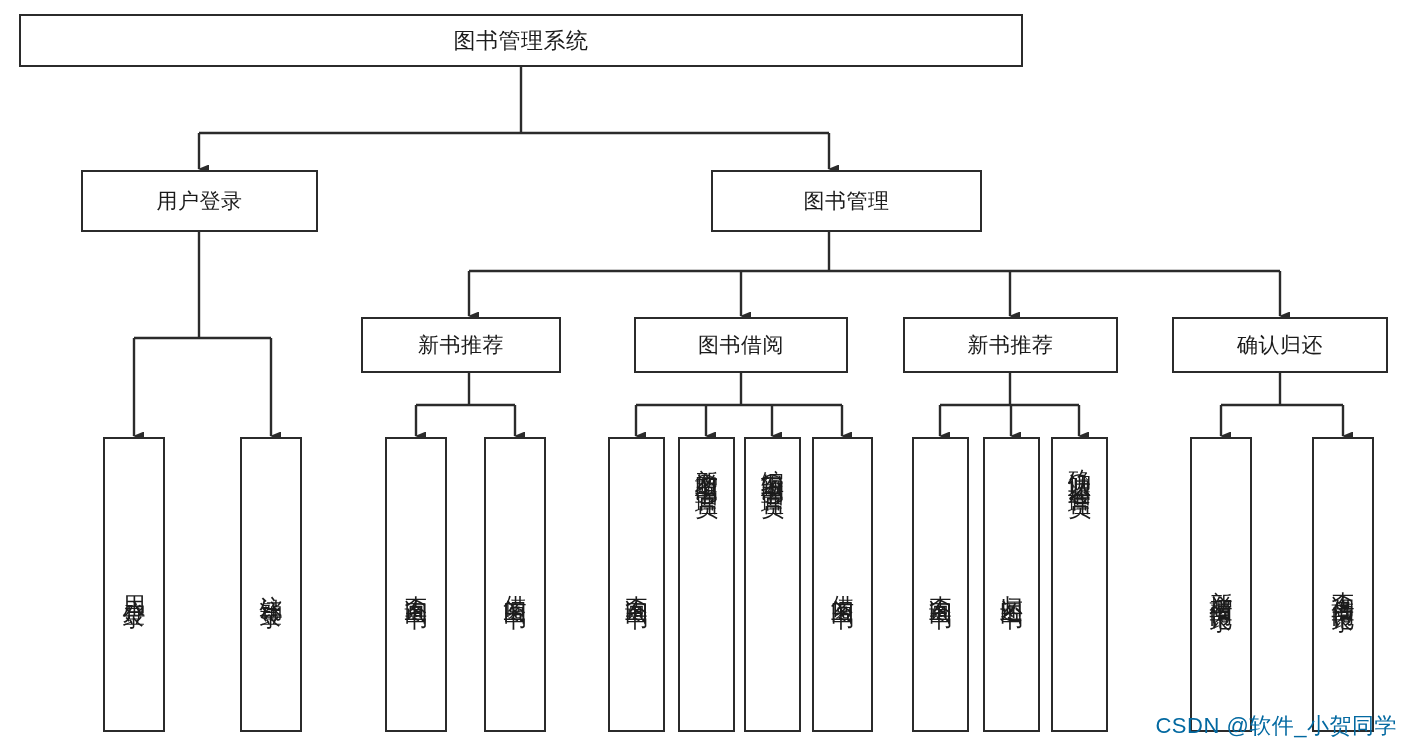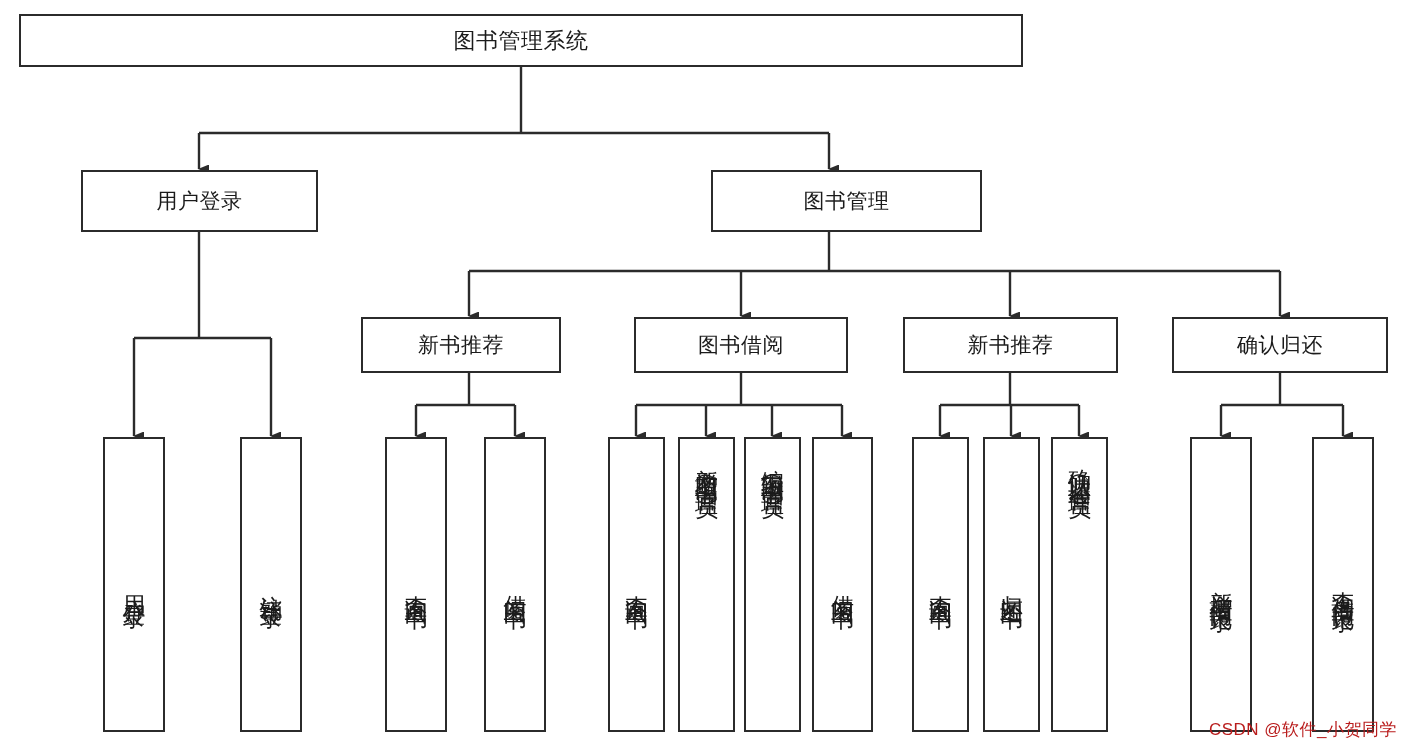--- a/index.html
+++ b/index.html
@@ -67,22 +67,22 @@
   }
   
   .node.vert.centered {
     align-items: center;
     padding-top: 0;
   }
   #watermark {
     position: absolute;
     right: 8px;
     bottom: 6px;
-    font-size: 17px;
-    color: #b91c1c;
+    font-size: 22px;
+    color: #0369a1;
     letter-spacing: 0.5px;
     z-index: 5;
     white-space: nowrap;
     user-select: none;
   }
 </style>
 </head>
 <body>
 
 <div id="diagram-root">

